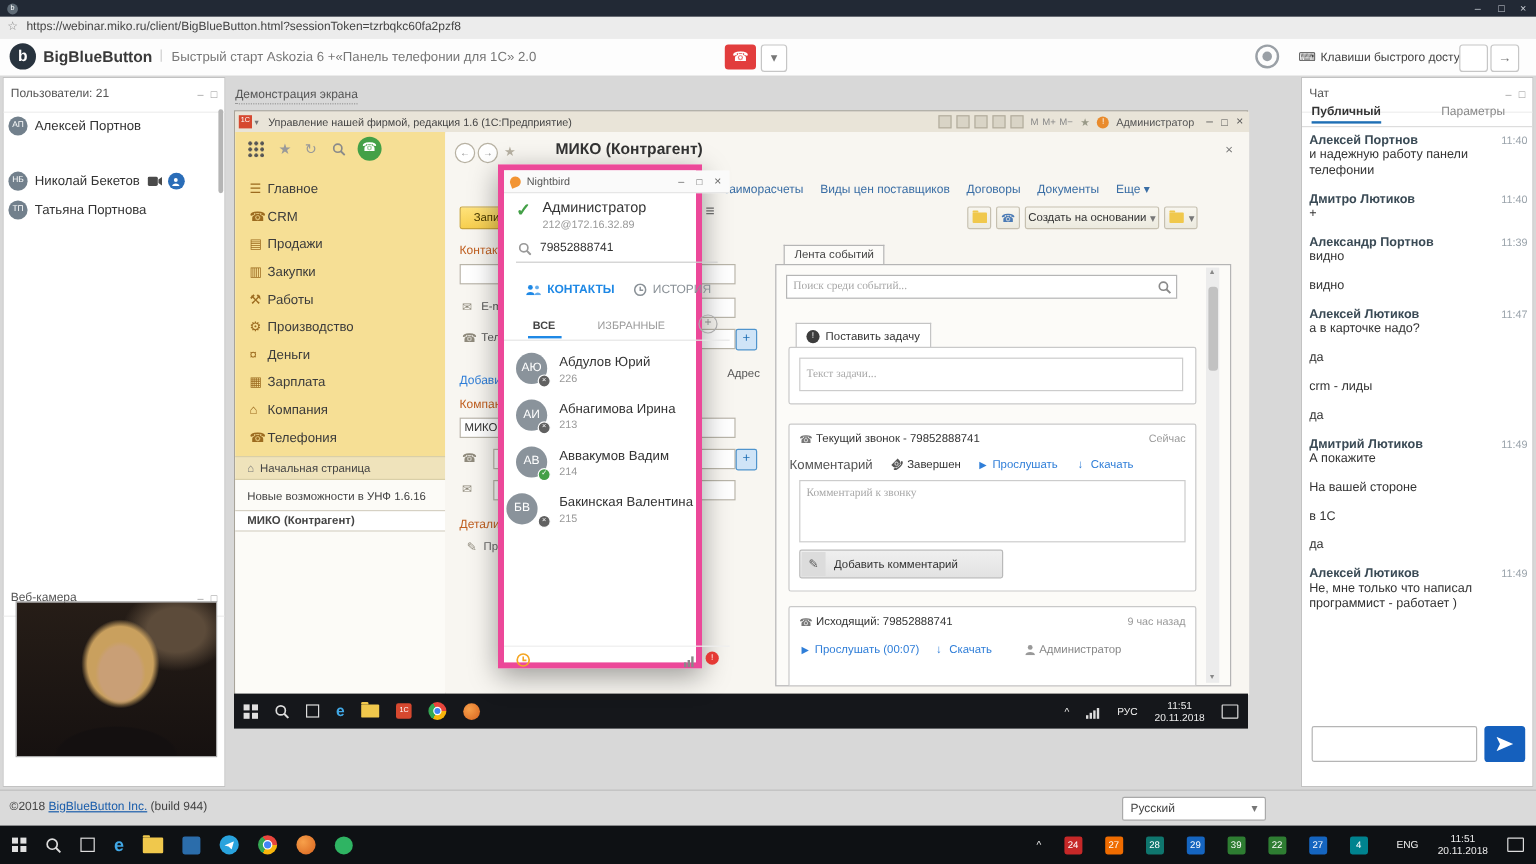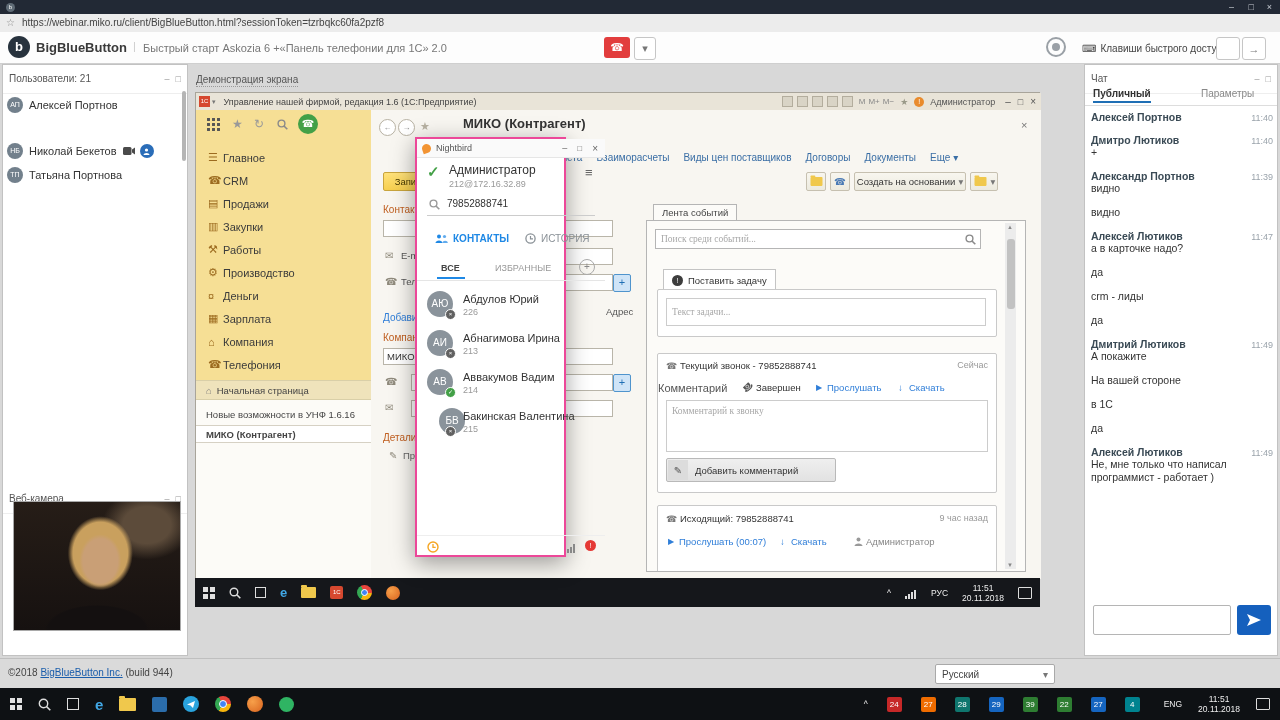--- a/index.html
+++ b/index.html
@@ -74,21 +74,21 @@
   .folder::before{content:"";position:absolute;left:0;top:-2px;width:6px;height:2px;background:#f0c84c;border-radius:1px 1px 0 0}
   .chromeico{width:15px;height:15px;border-radius:50%;position:relative;background:conic-gradient(from -30deg,#e8453c 0 120deg,#f7b50c 0 240deg,#34a853 0 360deg)}
   .chromeico::after{content:"";position:absolute;left:4px;top:4px;right:4px;bottom:4px;background:#4285f4;border:1.5px solid #fff;border-radius:50%}
   .chip1c{width:13px;height:13px;background:#d6482f;color:#fff;font-size:6px;text-align:center;line-height:13px;border-radius:2px}
   .traytxt{color:#eee;font-size:8.5px;line-height:10px;text-align:center}
   .traychip{width:15px;height:15px;color:#fff;font-size:8px;text-align:center;line-height:15px;border-radius:2px;margin-left:3px}
   .bars span{display:inline-block;width:2px;margin-right:1px;background:#ddd;vertical-align:bottom}
   .notifico{width:12px;height:10px;border:1px solid #ddd;border-radius:1px}
 
   
-  #nb{left:415px;top:137px;width:151px;height:420px;background:#fff;border:2px solid #ec4899;
+  #nb{left:415px;top:137px;width:170px;height:420px;background:#fff;border:5px solid #ec4899;
       box-shadow:0 6px 22px rgba(0,0,0,.38);z-index:60;box-sizing:border-box}
   #nbtb{left:0;top:0;width:188px;height:18px;background:#fafafa;border-bottom:1px solid #e6e6e6;display:flex;align-items:center;font-size:9px;color:#555}
   .bird{width:9px;height:9px;border-radius:50% 50% 50% 0;background:#f29433;transform:rotate(-20deg)}
   .nbav{position:absolute;width:26px;height:26px;border-radius:50%;background:#8a939b;color:#fff;font-size:10px;text-align:center;line-height:26px}
   .nbbadge{position:absolute;width:9px;height:9px;border-radius:50%;border:1.5px solid #fff;color:#fff;font-size:6px;line-height:9px;text-align:center;box-sizing:content-box}
   .nbname{position:absolute;font-size:11px;color:#333;white-space:nowrap}
   .nbnum{position:absolute;font-size:9px;color:#999}
 
   
   .msg{margin-bottom:11px}
@@ -470,21 +470,21 @@
         <span class="nbname" style="left:46px;top:193px">Абнагимова Ирина</span>
         <span class="nbnum" style="left:46px;top:207px">213</span>
       </div>
       <div>
         <span class="nbav" style="left:10px;top:230px">АВ</span>
         <span class="nbbadge" style="left:28px;top:248px;background:#43a047">✓</span>
         <span class="nbname" style="left:46px;top:232px">Аввакумов Вадим</span>
         <span class="nbnum" style="left:46px;top:246px">214</span>
       </div>
       <div>
-        <span class="nbav" style="left:22px;top:269px">БВ</span>
+        <span class="nbav" style="left:2px;top:269px">БВ</span>
         <span class="nbbadge" style="left:28px;top:287px;background:#616161">×</span>
         <span class="nbname" style="left:46px;top:271px">Бакинская Валентина</span>
         <span class="nbnum" style="left:46px;top:285px">215</span>
       </div>
     </div>
 
     <div class="r" style="left:0;top:396px;width:188px;height:22px;border-top:1px solid #eee">
       <svg class="r" style="left:10px;top:5px;color:#f5a623" width="12" height="12">
           <circle cx="6" cy="6" r="5" fill="none" stroke="currentColor" stroke-width="1.4"></circle>
           <path d="M6 3 V6.3 H8.7" stroke="currentColor" fill="none" stroke-width="1.3"></path>
@@ -503,20 +503,21 @@
       <span class="r" style="left:8px;top:3px;font-size:10px;font-weight:bold;color:#333;border-bottom:2px solid #1f6fb5;padding-bottom:2px">Публичный</span>
       <span class="r" style="left:116px;top:3px;font-size:10px;color:#888">Параметры</span>
     </div>
 
     <div class="r" style="left:6px;top:46px;width:182px;height:486px;overflow:hidden">
       <div class="msg">
         <div class="mh">
             <span class="ma">Алексей Портнов</span>
             <span class="mt">11:40</span>
           </div>
+        <div class="mx">и надежную работу панели телефонии</div>
       </div>
       <div class="msg">
         <div class="mh">
             <span class="ma">Дмитро Лютиков</span>
             <span class="mt">11:40</span>
           </div>
         <div class="mx">+</div>
       </div>
       <div class="msg">
         <div class="mh">

